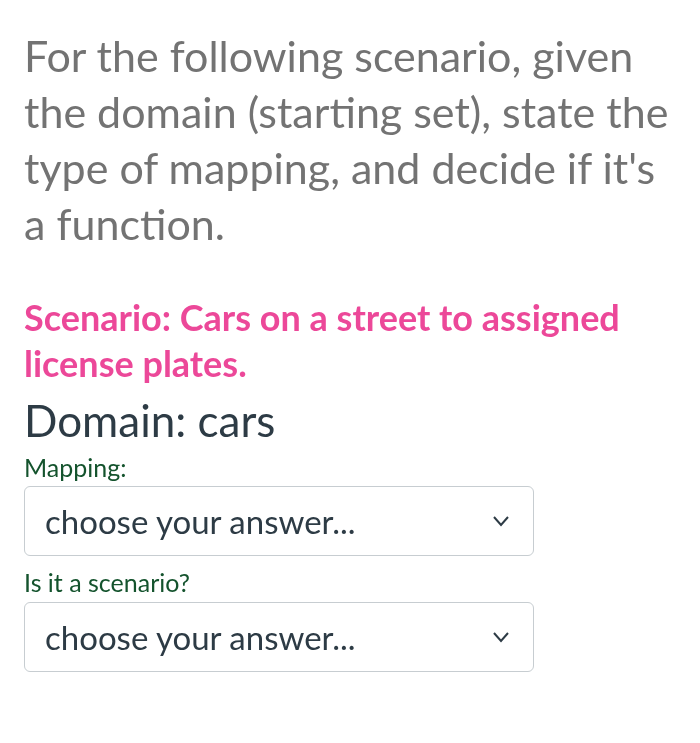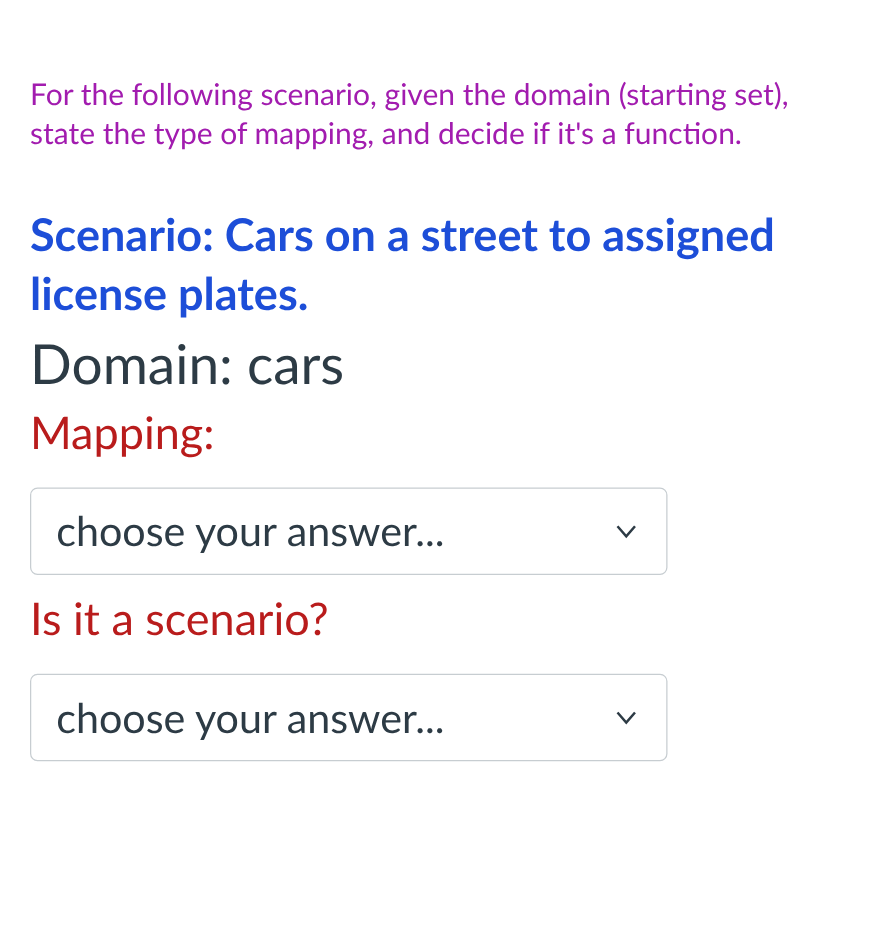--- a/index.html
+++ b/index.html
@@ -8,48 +8,47 @@
       box-sizing: border-box;
     }
     body {
       font-family: 'Lato', 'Helvetica Neue', Arial, sans-serif;
       padding: 28px 24px;
       width: 700px;
       color: #1a1a1a;
       background: #fff;
     }
     .question-prompt {
-      font-size: 24px;
+      font-size: 43px;
       line-height: 1.3;
-      color: #a21caf;
+      color: #737373;
       margin-bottom: 42px;
       font-weight: 400;
-      margin-top: 32px;
     }
     .scenario-title {
       font-size: 36px;
       line-height: 1.3;
       font-weight: 700;
-      color: #1d4ed8;
+      color: #ec4899;
       margin-bottom: 4px;
     }
     .domain-line {
       font-size: 44px;
       line-height: 1.35;
       color: #2d3b45;
       font-weight: 400;
     }
     .label-line {
-      font-size: 36px;
+      font-size: 25px;
       line-height: 1.35;
-      color: #b91c1c;
+      color: #14532d;
       font-weight: 400;
     }
     .select-wrapper {
-      margin-top: 20px;
+      margin-top: 2px;
       margin-bottom: 10px;
     }
     .select {
       display: flex;
       align-items: center;
       justify-content: space-between;
       border: 1px solid #c7cdd1;
       border-radius: 6px;
       padding: 14px 20px;
       width: 510px;

